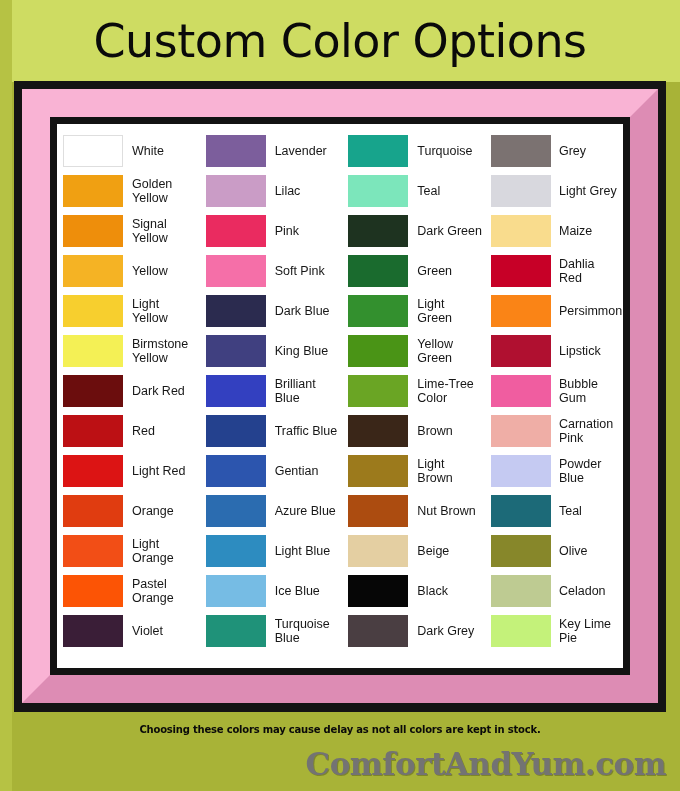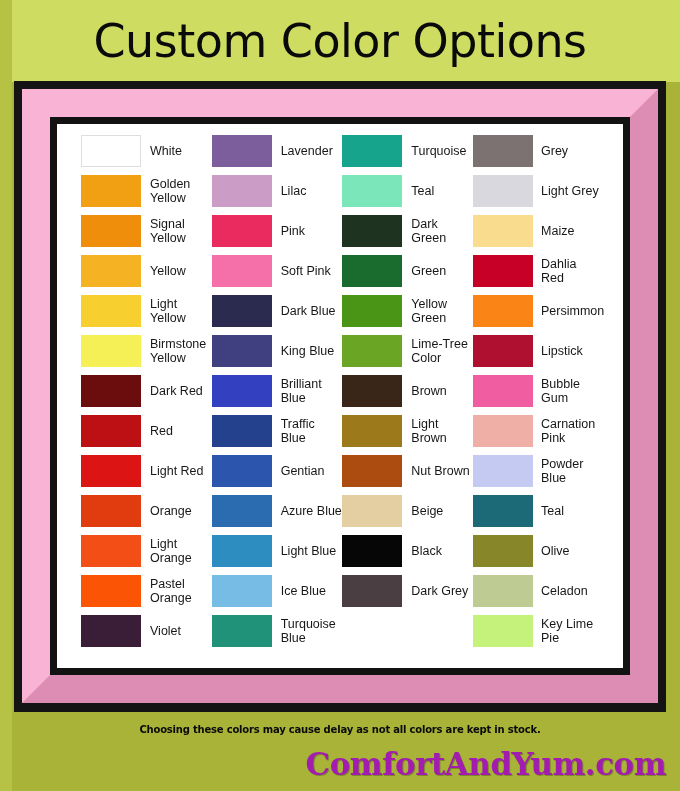--- a/index.html
+++ b/index.html
@@ -108,21 +108,21 @@
 
   
   #board {
     position: absolute;
     left: 7px;
     top: 7px;
     width: 566px;
     height: 544px;
     background: #ffffff;
     box-sizing: border-box;
-    padding: 7px 24px;
+    padding: 7px 6px;
     display: flex;
     justify-content: space-between;
   }
 
   .swatch-col {
     width: 134px;
     display: flex;
     flex-direction: column;
   }
   .swatch-col.col-4 { width: 126px; }
@@ -170,21 +170,21 @@
     letter-spacing: -0.2px;
     white-space: nowrap;
   }
   #brand {
     position: absolute;
     right: 14px;
     top: 30px;
     font-family: "DejaVu Serif", serif;
     font-size: 31px;
     font-weight: 700;
-    color: #a21caf;
+    color: #737373;
     letter-spacing: -0.5px;
     white-space: nowrap;
     text-shadow: 1px 1px 0 rgba(0,0,0,0.25);
   }
 </style>
 </head>
 <body>
 
 <div id="poster">
 
@@ -321,20 +321,24 @@
               </div>
               <div class="swatch-row">
                 <div class="chip" style="background: rgb(30, 51, 32);"></div>
                 <div class="chip-label">Dark Green</div>
               </div>
               <div class="swatch-row">
                 <div class="chip" style="background: rgb(26, 107, 46);"></div>
                 <div class="chip-label">Green</div>
               </div>
               <div class="swatch-row">
+                <div class="chip" style="background: rgb(51, 144, 46);"></div>
+                <div class="chip-label">Light Green</div>
+              </div>
+              <div class="swatch-row">
                 <div class="chip" style="background: rgb(74, 148, 22);"></div>
                 <div class="chip-label">Yellow Green</div>
               </div>
               <div class="swatch-row">
                 <div class="chip" style="background: rgb(106, 165, 36);"></div>
                 <div class="chip-label">Lime-Tree Color</div>
               </div>
               <div class="swatch-row">
                 <div class="chip" style="background: rgb(58, 38, 24);"></div>
                 <div class="chip-label">Brown</div>

